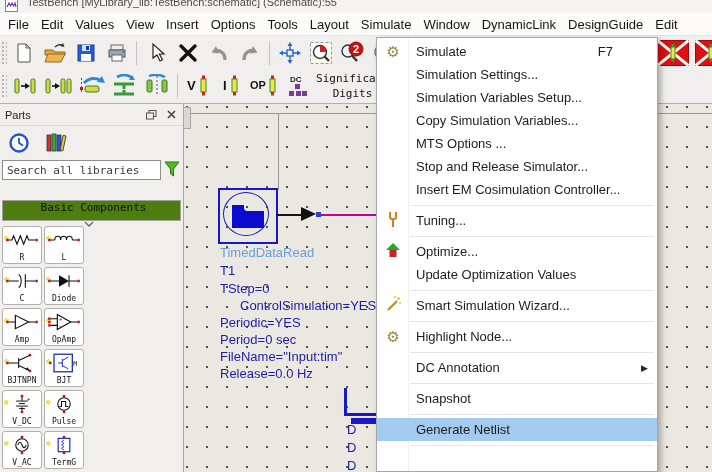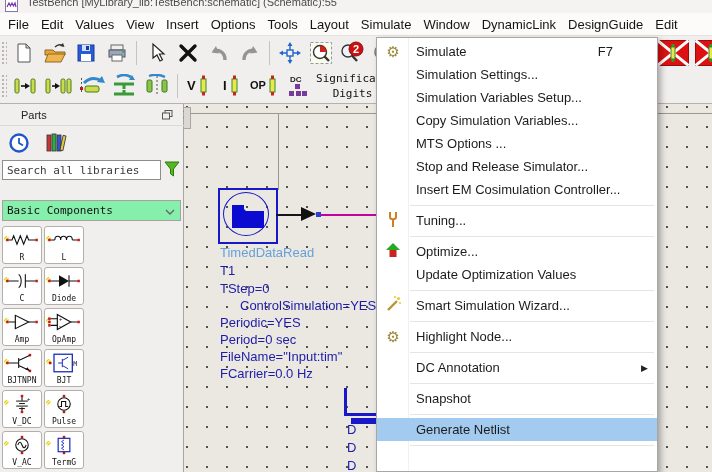--- a/index.html
+++ b/index.html
@@ -20,31 +20,31 @@
   .trow2{top:31px;height:35px;}
   .grip{width:6px;height:24px;margin:0 1px;background:radial-gradient(circle,#b9b6b1 1px,transparent 1.4px);background-size:4px 4px;}
   .vsep{width:1px;height:24px;background:#c6c3be;margin:0 4px;}
   .tbtn{display:flex;align-items:center;justify-content:center;height:28px;cursor:pointer;}
   .sigdig{width:77px;text-align:center;font-family:"DejaVu Sans Mono",monospace;font-size:11px;line-height:15px;color:#111;}
   .deact{position:absolute;top:3px;}
   
   .parts-panel{position:absolute;left:0;top:104px;width:184px;height:368px;background:#f0efed;
                border-right:1px solid #a9a6a1;box-sizing:border-box;}
   .pp-header{position:absolute;left:0;top:0;width:100%;height:21px;display:flex;align-items:center;
-             border-bottom:1px solid #dddad6;padding-left:16px;}
+             border-bottom:1px solid #dddad6;}
   .pp-title{font-size:11px;color:#222;padding-left:5px;flex:1;}
   .pp-hbtn{width:16px;height:14px;margin-right:4px;display:flex;align-items:center;justify-content:center;cursor:pointer;}
   .pp-tools{position:absolute;left:6px;top:27px;display:flex;gap:10px;}
   .pp-tools .tbtn{height:24px;}
   .pp-search{position:absolute;left:2px;top:56px;width:159px;height:20px;border:1px solid #8f8d8a;background:#fff;
              font-family:"DejaVu Sans Mono",monospace;font-size:11px;padding:0 4px;box-sizing:border-box;color:#333;}
   .pp-search::placeholder{color:#3a3a3a;opacity:1;}
   .pp-filter{position:absolute;left:164px;top:56px;cursor:pointer;}
-  .pp-cat{position:absolute;left:2px;top:96px;width:179px;height:21px;background:#86efac;border:1px solid #a5a29e;
-          box-sizing:border-box;display:flex;align-items:center;cursor:pointer;}
+  .pp-cat{position:absolute;left:2px;top:96px;width:179px;height:21px;background:#4d7c0f;border:1px solid #a5a29e;
+          box-sizing:border-box;display:flex;align-items:center;cursor:pointer;flex-direction:column;}
   .pp-cat-label{flex:1;font-family:"DejaVu Sans Mono",monospace;font-size:11px;color:#111;padding-left:4px;}
   .pp-grid{position:absolute;left:2px;top:122px;display:grid;grid-template-columns:40px 40px;grid-auto-rows:38px;gap:3px 2px;}
   .part-cell{position:relative;background:#fff;border:1px solid #b3b0ac;border-radius:3px;cursor:pointer;
              display:flex;flex-direction:column;align-items:center;justify-content:flex-end;overflow:hidden;}
   .part-cell .sym{position:absolute;top:3px;left:2px;}
   .part-cell .ymark{position:absolute;left:1px;top:1px;width:6px;height:6px;}
   .part-label{font-family:"DejaVu Sans Mono",monospace;font-size:8px;color:#111;padding-bottom:1px;white-space:nowrap;}
   
   .schematic{position:absolute;left:184px;top:104px;width:528px;height:368px;background:#ebe8e2;
              background-image:radial-gradient(circle,#55524c 1px,transparent 1.3px);
@@ -513,21 +513,21 @@
     <div class="wire-magenta"></div>
 
     <div class="comp-name" style="top:141px;">TimedDataRead</div>
     <div class="comp-line" style="top:159px;">T1</div>
     <div id="comp-props">
         <div class="comp-line" style="top: 177px;">TStep=0</div>
         <div class="comp-line" style="top: 194px; margin-left: 20px;">ControlSimulation=YES</div>
         <div class="comp-line" style="top: 211px;">Periodic=YES</div>
         <div class="comp-line" style="top: 228px;">Period=0 sec</div>
         <div class="comp-line" style="top: 245px;">FileName="Input:tim"</div>
-        <div class="comp-line" style="top: 262px;">FCarrier=0.0 Hz</div>
+        <div class="comp-line" style="top: 262px;">Release=0.0 Hz</div>
       </div>
 
     <div class="bc-vline"></div>
     <div class="bc-hline"></div>
     <div class="bc-bar"></div>
     <div id="frags-right">
         <div class="frag-right" style="top: 194px; color: rgb(91, 130, 180);">eStop</div>
         <div class="frag-right" style="top: 213px;">oad</div>
         <div class="frag-right" style="top: 231px;">=YES</div>
         <div class="frag-right" style="top: 249px;">t.tim"</div>

